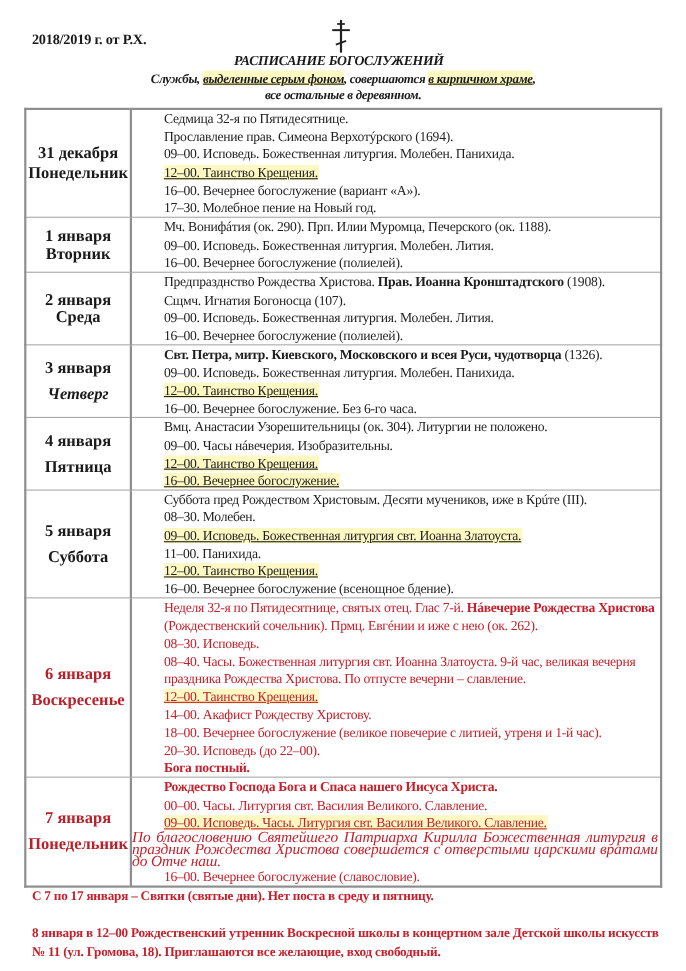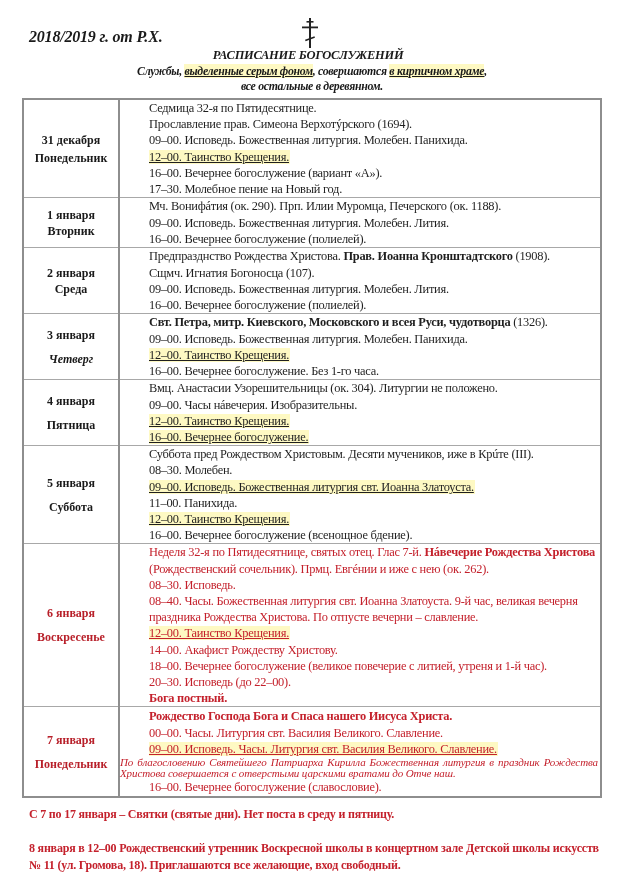--- a/index.html
+++ b/index.html
@@ -12,24 +12,23 @@
       height: 883px;
       position: relative;
       overflow: hidden;
       font-family: "Liberation Serif", serif;
       color: #1a1a1a;
     }
     .year {
       position: absolute;
       left: 29px;
       top: 28px;
-      font-size: 16px;
+      font-size: 13px;
       font-weight: bold;
       letter-spacing: -0.2px;
-      font-style: italic;
     }
     .cross {
       position: absolute;
       left: 300px;
       top: 18px;
       width: 20px;
       height: 30px;
     }
     .title {
       position: absolute;
@@ -69,21 +68,21 @@
     }
     table.schedule td {
       border-top: 1px solid #a8a8a8;
       padding: 0;
       vertical-align: middle;
     }
     td.day {
       width: 94px;
       text-align: center;
       font-weight: bold;
-      font-size: 12px;
+      font-size: 15px;
       line-height: 18px;
       border-right: 2px solid #8e8e8e;
     }
     td.day.sm {
       line-height: 16px;
     }
     td.day.red { color: #b8202a; }
     td.events {
       padding-left: 1px;
       font-size: 12.4px;
@@ -91,21 +90,21 @@
       letter-spacing: -0.25px;
       color: #1f1f1f;
     }
     td.events.red { color: #c4212c; }
     .line { white-space: nowrap; display: block; padding-left: 29px; }
     .line.wrap { white-space: normal; }
     .line .txt { padding-right: 1px; }
     .b { font-weight: bold; }
     .note {
       display: block;
-      font-size: 11px;
+      font-size: 14px;
       font-style: italic;
       line-height: 11px;
       letter-spacing: -0.1px;
       text-align: justify;
       padding-right: 2px;
     }
     .footer {
       position: absolute;
       left: 29px;
       color: #c4212c;
@@ -177,21 +176,21 @@
       </tr>
       <tr style="height: 66px;">
         <td class="day">
           <div>3 января</div>
           <div style="margin-top: 6px; font-style: italic;">Четверг</div>
         </td>
         <td class="events">
           <span class="line"><span></span><span class="b">Свт. Петра, митр. Киевского, Московского и всея Руси, чудотворца</span><span> (1326).</span></span>
           <span class="line"><span class="txt">09–00. Исповедь. Божественная литургия. Молебен. Панихида.</span></span>
           <span class="line"><span class="txt hl">12–00. Таинство Крещения.</span></span>
-          <span class="line"><span class="txt">16–00. Вечернее богослужение. Без 1-го часа.</span></span>
+          <span class="line"><span class="txt">16–00. Вечернее богослужение. Без 6-го часа.</span></span>
         </td>
       </tr>
       <tr style="height: 66px;">
         <td class="day">
           <div>4 января</div>
           <div style="margin-top: 6px;">Пятница</div>
         </td>
         <td class="events">
           <span class="line"><span class="txt">Вмц. Анастасии Узорешительницы (ок. 304). Литургии не положено.</span></span>
           <span class="line"><span class="txt">09–00. Часы нáвечерия. Изобразительны.</span></span>

